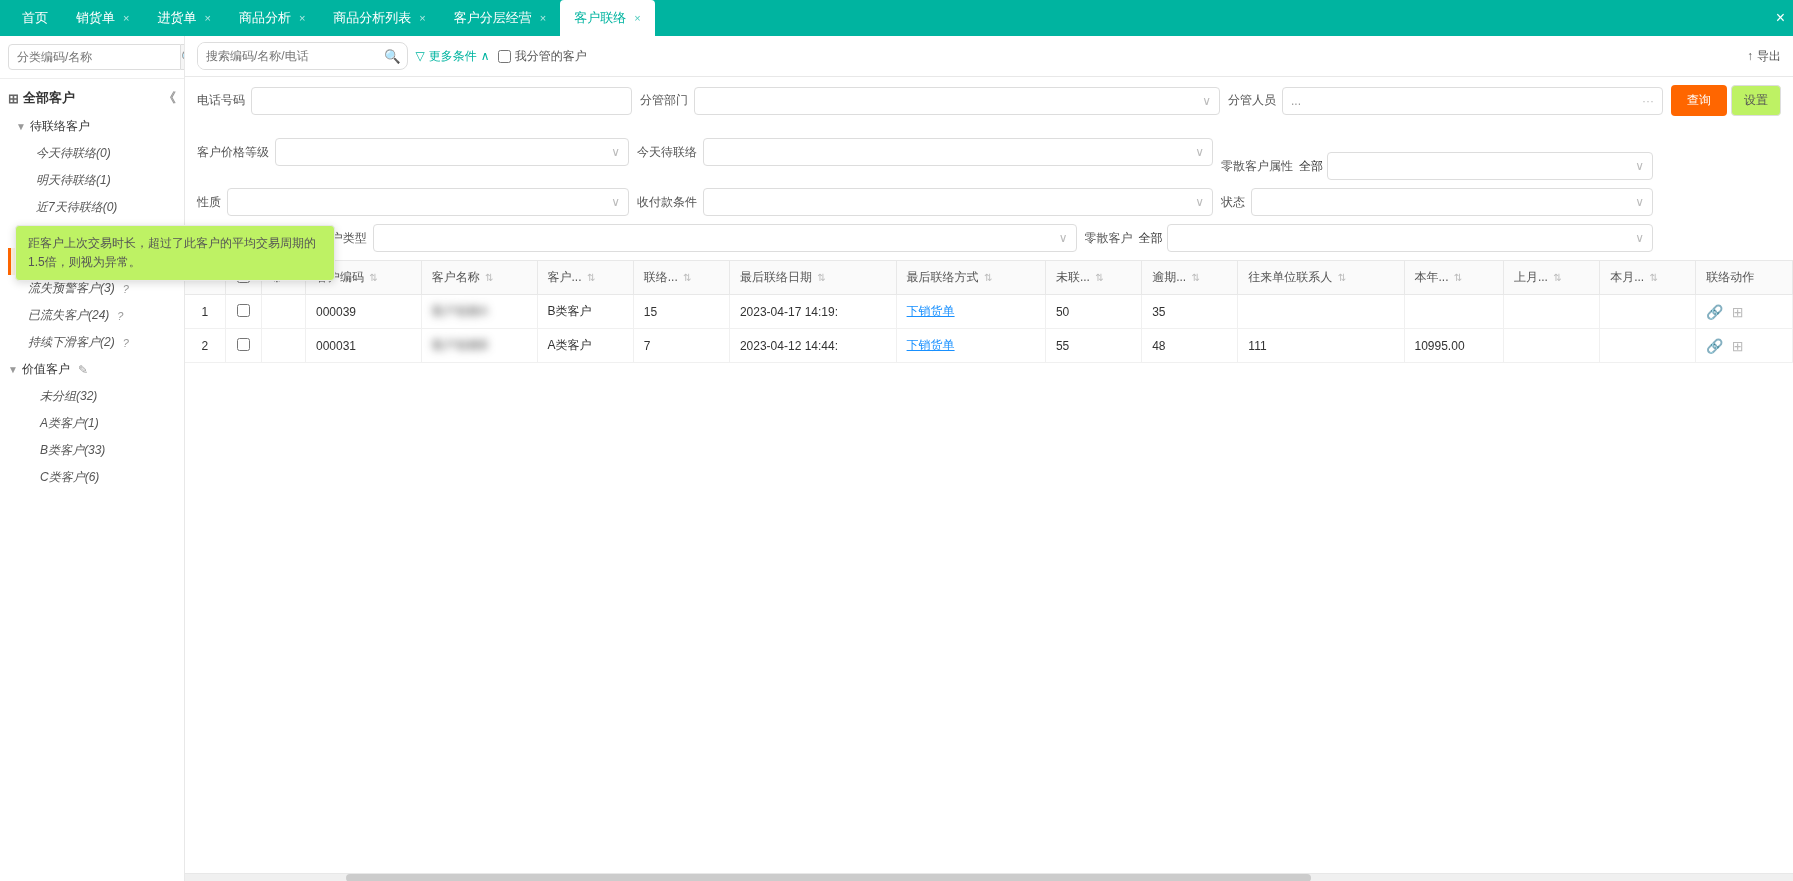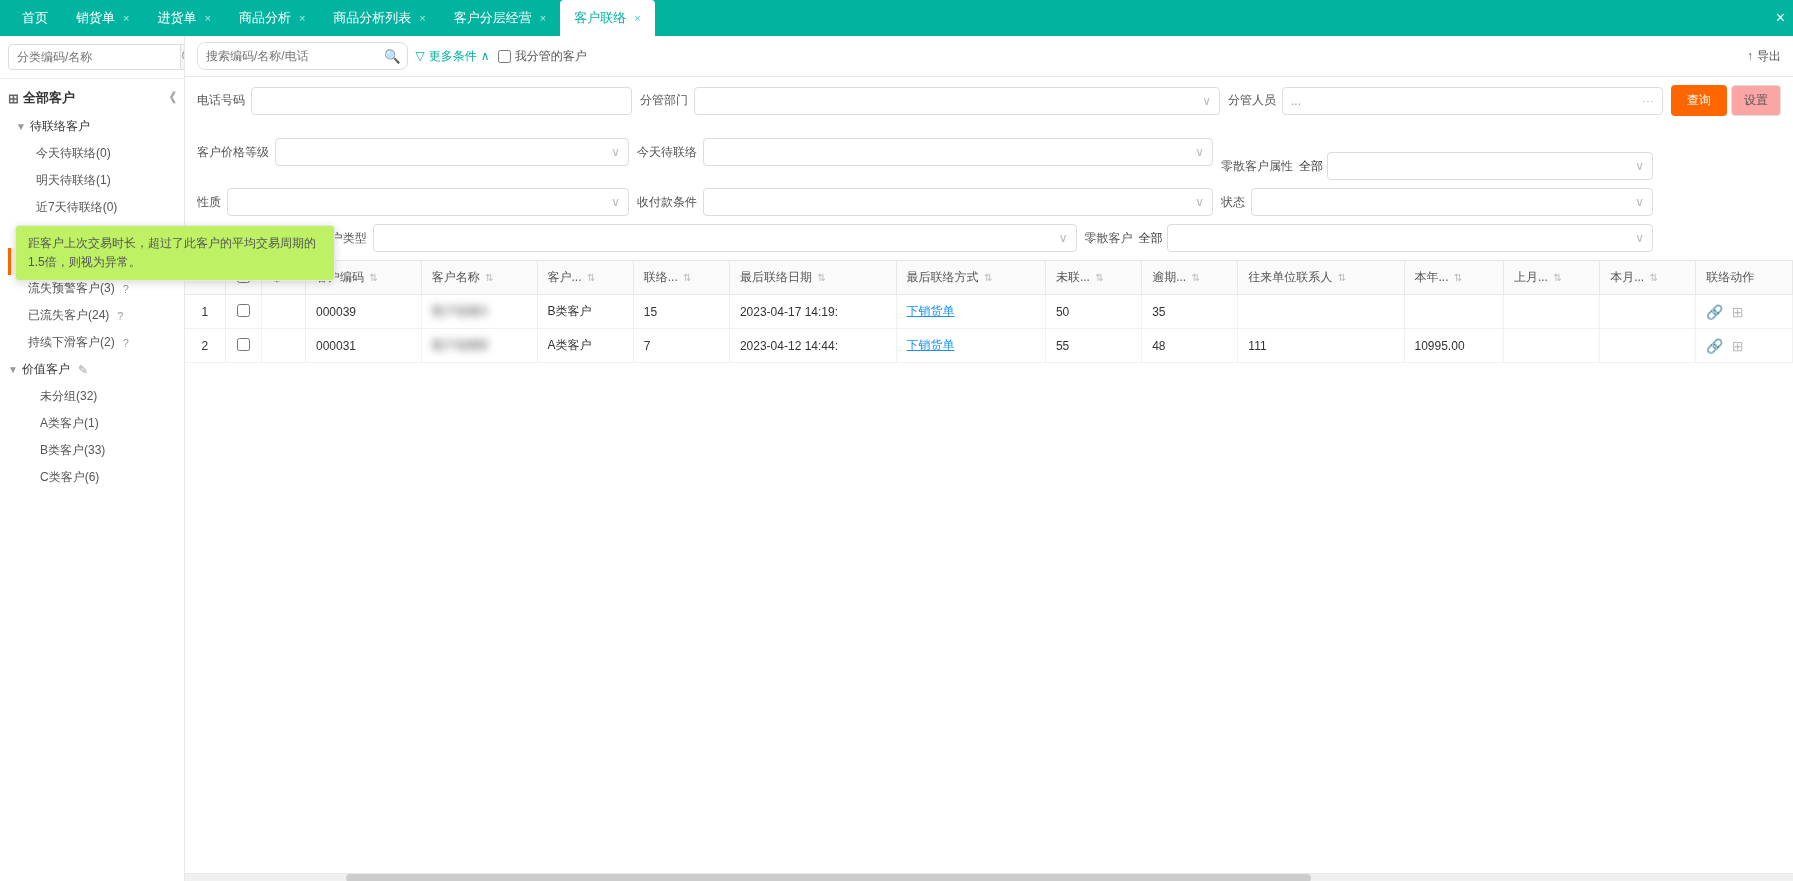--- a/index.html
+++ b/index.html
@@ -50,21 +50,21 @@
     .sidebar-section-header .grid-icon { color: #666; }
     .sidebar-collapse-btn { color: #999; cursor: pointer; }
     .sidebar-group { padding-left: 8px; }
     .sidebar-group-title {
       display: flex; align-items: center; padding: 5px 8px; color: #333; cursor: pointer;
       font-size: 12px; gap: 4px;
     }
     .sidebar-group-title .arrow { color: #999; font-size: 10px; }
     .sidebar-item {
       padding: 5px 8px 5px 20px; cursor: pointer; color: #555; font-size: 12px;
-      display: flex; align-items: center; gap: 4px;
+      display: flex; align-items: center; gap: 4px; font-style: italic;
     }
 
     .sidebar-subgroup { padding-left: 8px; }
     .sidebar-subgroup-title {
       display: flex; align-items: center; padding: 5px 8px; cursor: pointer; font-size: 12px;
       color: #333; gap: 4px;
     }
     .sidebar-subgroup-title .arrow { font-size: 10px; color: #999; }
 
     
@@ -119,21 +119,21 @@
       font-size: 12px; height: 28px; outline: none;
     }
 
     
     .action-btns { display: flex; gap: 4px; margin-left: auto; }
     .btn-query {
       background: #ff6600; color: #fff; border: none; border-radius: 4px;
       padding: 6px 16px; cursor: pointer; font-size: 12px;
     }
     .btn-settings {
-      background: #fca5a5; color: #555; border: 1px solid #ddd; border-radius: 4px;
+      background: #bef264; color: #555; border: 1px solid #ddd; border-radius: 4px;
       padding: 6px 12px; cursor: pointer; font-size: 12px;
     }
 
     
     .table-area { flex: 1; overflow: auto; background: #fff; margin: 0; }
     .data-table { width: 100%; border-collapse: collapse; font-size: 12px; }
     .data-table th {
       background: #fafafa; border-bottom: 1px solid #e8e8e8; border-right: 1px solid #e8e8e8;
       padding: 8px 10px; text-align: left; white-space: nowrap; color: #555; font-weight: normal;
       position: sticky; top: 0; z-index: 1;

